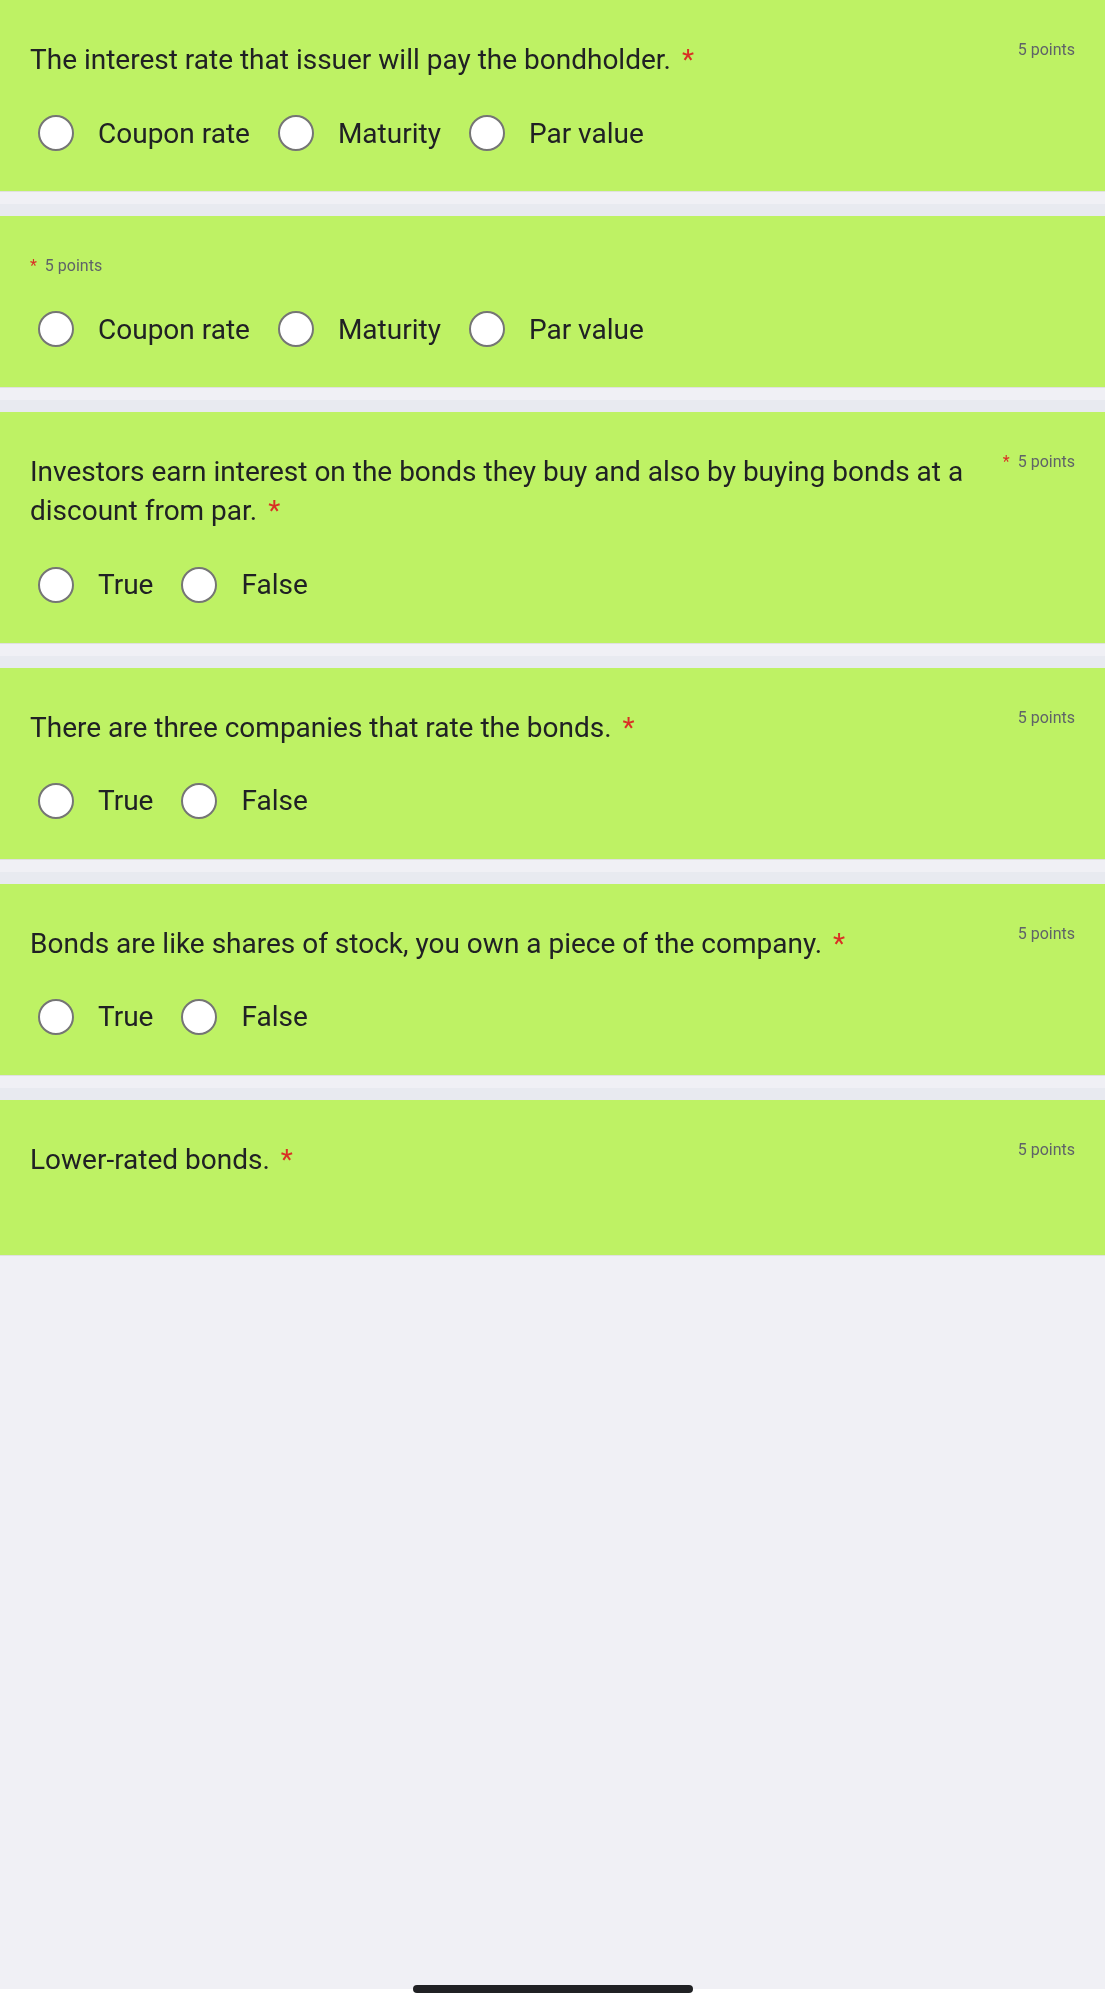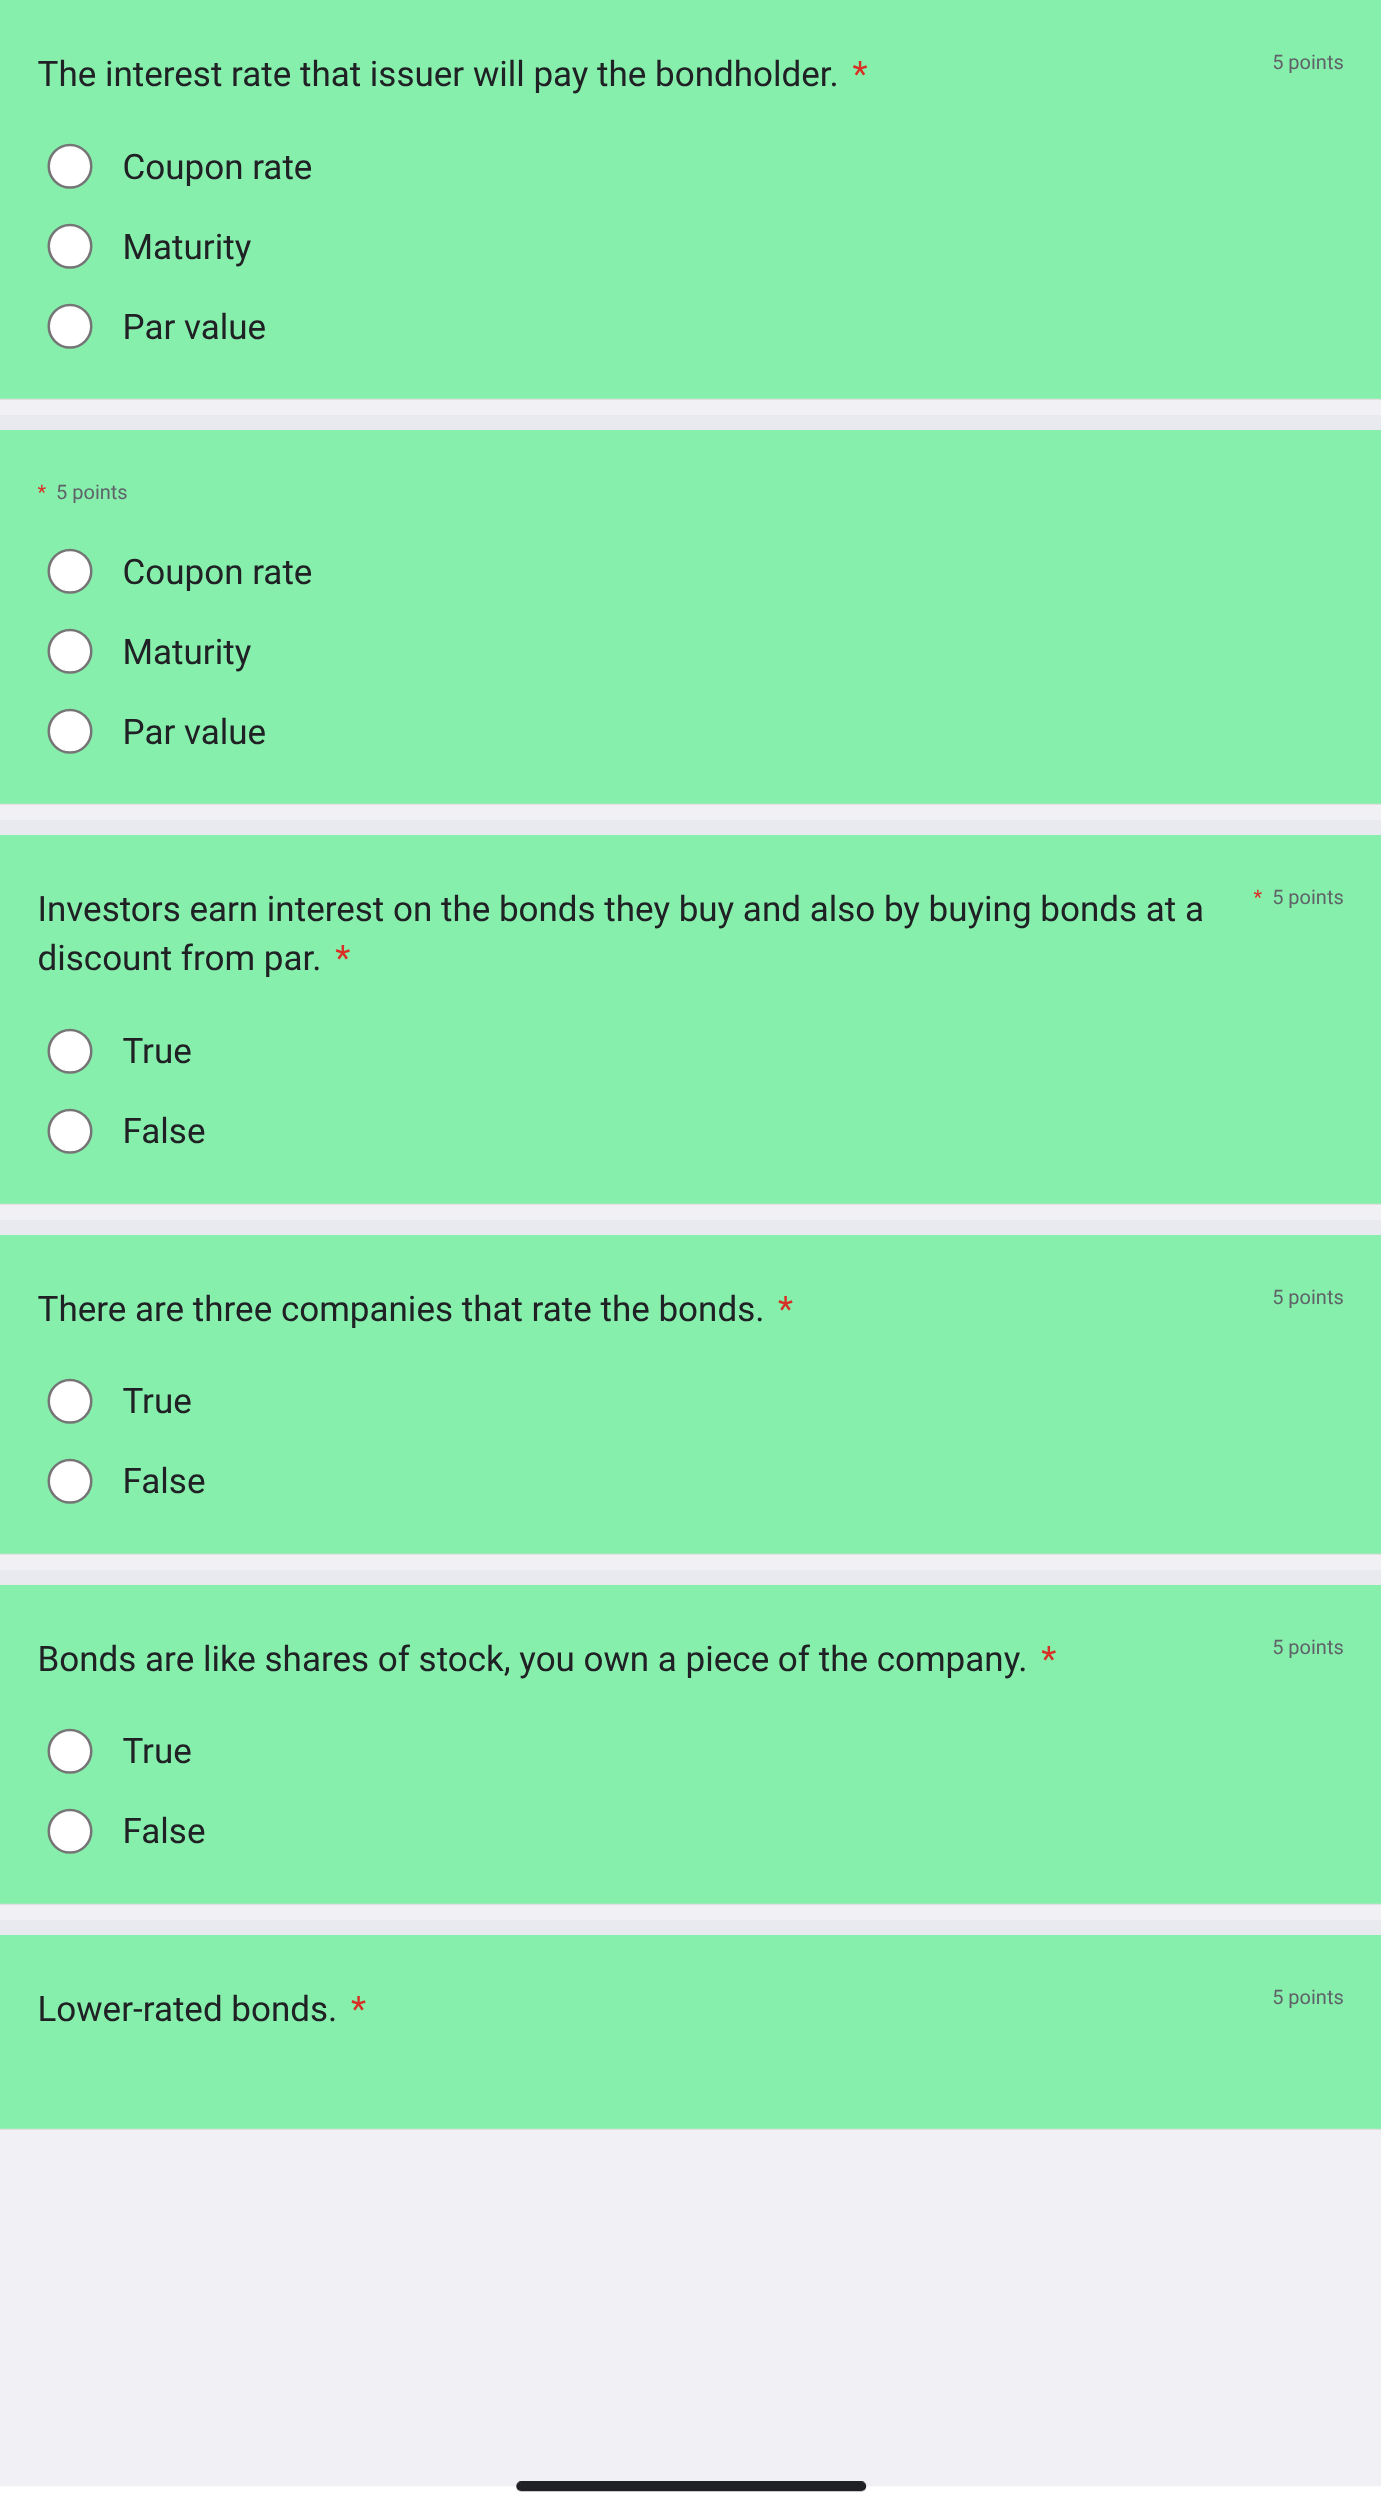--- a/index.html
+++ b/index.html
@@ -5,21 +5,21 @@
     * { box-sizing: border-box; margin: 0; padding: 0; }
     body {
       font-family: 'Roboto', Arial, sans-serif;
       background: #f0f0f5;
       width: 1105px;
       min-height: 2009px;
       font-size: 28px;
       color: #202124;
     }
     .question-block {
-      background: #86efac;
+      background: #bef264;
       padding: 40px 30px 40px 30px;
       margin-bottom: 12px;
       border-bottom: 1px solid #e0e0e0;
     }
     .question-header {
       display: flex;
       justify-content: space-between;
       align-items: flex-start;
       margin-bottom: 36px;
     }
@@ -39,21 +39,21 @@
       color: #5f6368;
       white-space: nowrap;
       flex-shrink: 0;
     }
     .points .required-star {
       color: #d93025;
       margin-right: 4px;
     }
     .options-list {
       display: flex;
-      flex-direction: column;
+      flex-direction: row;
       gap: 28px;
       padding-left: 8px;
     }
     .option {
       display: flex;
       align-items: center;
       gap: 24px;
       cursor: pointer;
     }
     .radio-circle {

